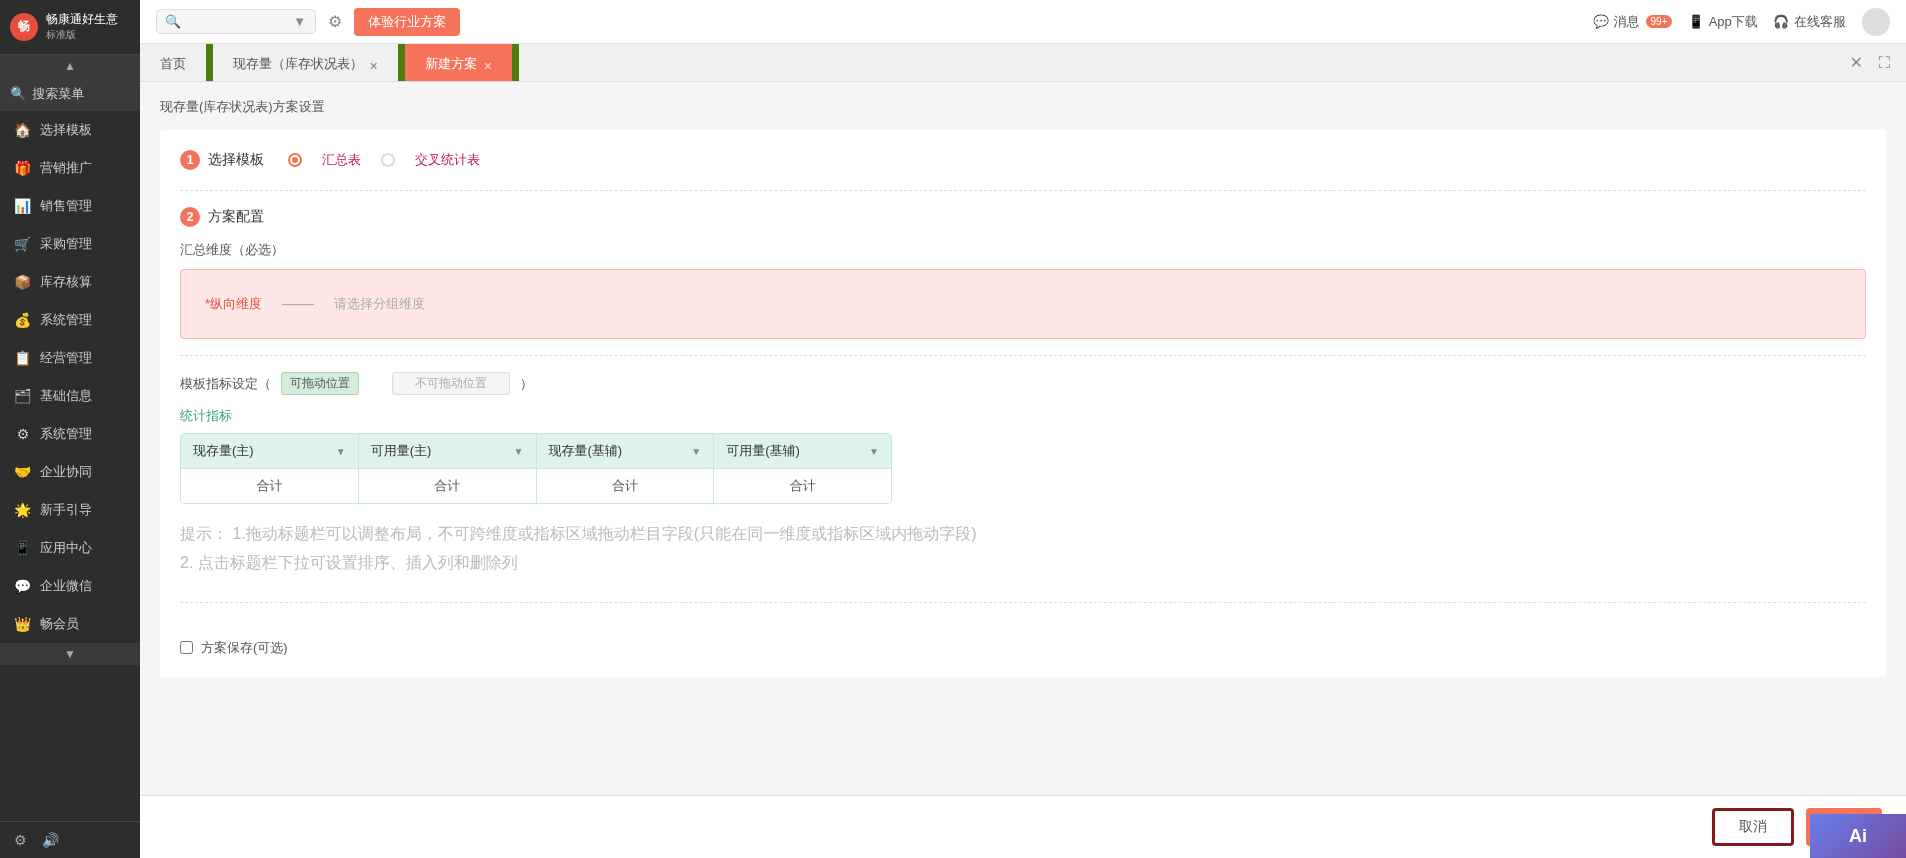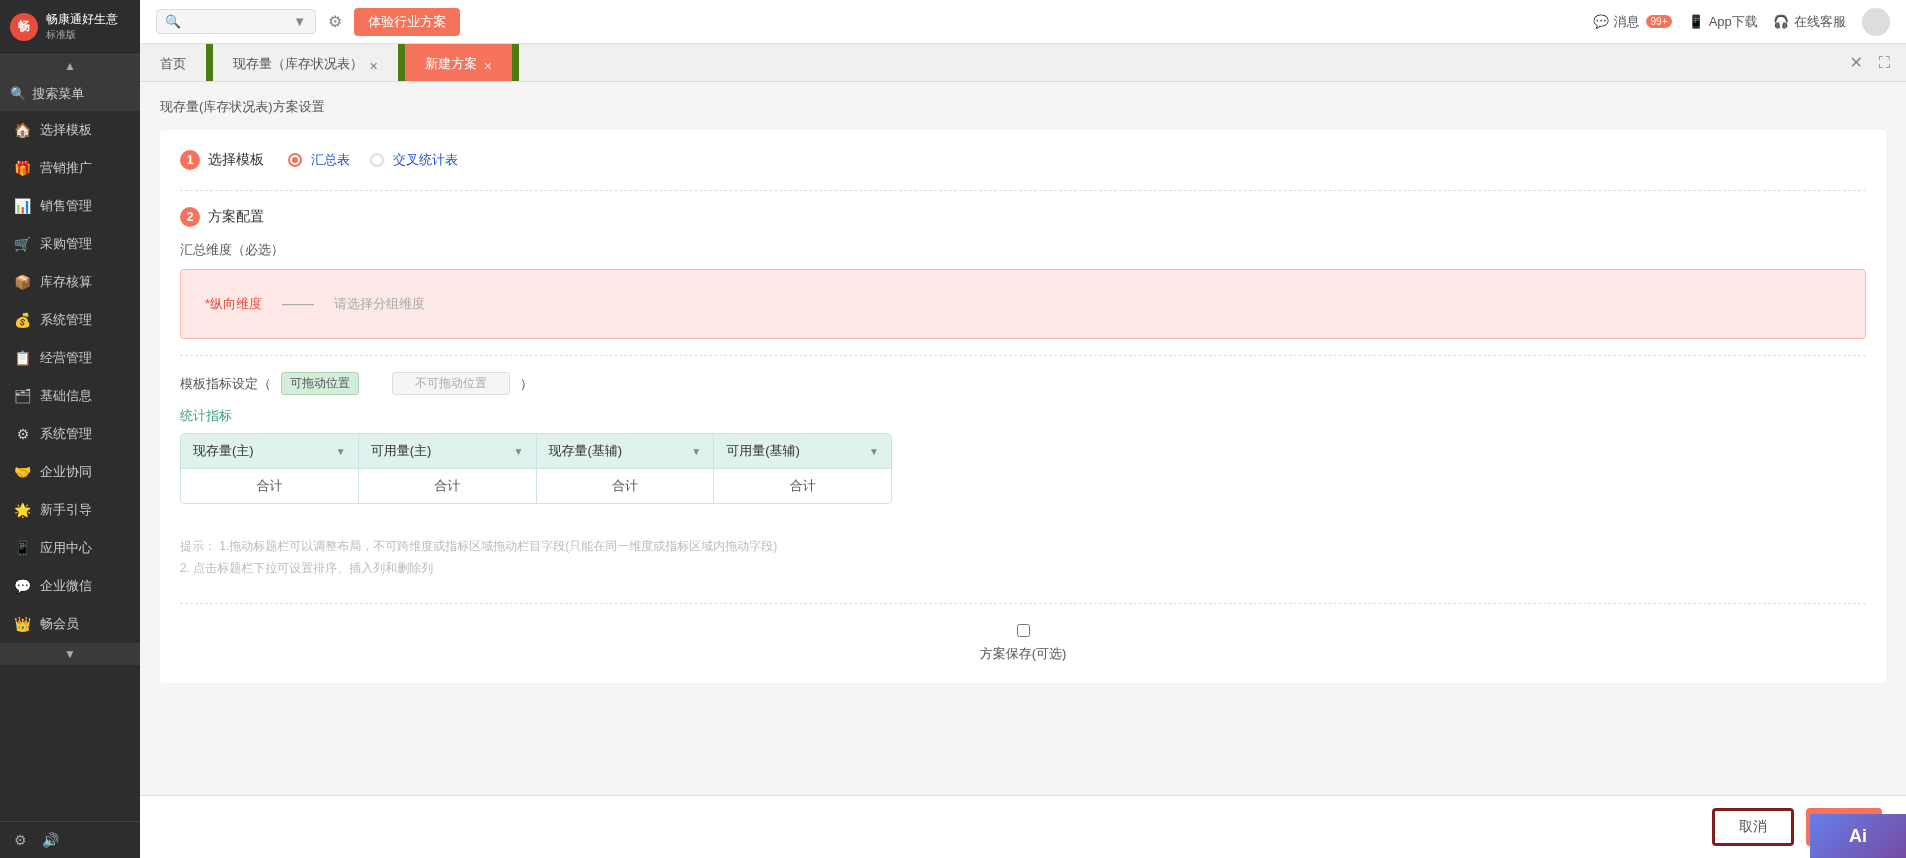--- a/index.html
+++ b/index.html
@@ -211,24 +211,24 @@
     .step-label { font-weight: 500; color: #333; font-size: 14px; }
 
     .radio-group {
       display: flex;
       align-items: center;
       gap: 20px;
     }
     .radio-item {
       display: flex;
       align-items: center;
-      gap: 9px;
-      cursor: pointer;
-      font-size: 13px;
-      color: #1d4ed8;
+      gap: 20px;
+      cursor: pointer;
+      font-size: 13px;
+      color: #be185d;
     }
     .radio-circle {
       width: 14px; height: 14px;
       border-radius: 50%;
       border: 2px solid #ddd;
       display: flex; align-items: center; justify-content: center;
     }
     .radio-circle.checked { border-color: #f5735a; }
     .radio-circle.checked::after {
       content: '';
@@ -330,36 +330,35 @@
       padding: 8px 12px;
       border-right: 1px solid #c8e6e0;
       text-align: center;
       font-size: 13px;
       color: #555;
     }
     .stat-cell:last-child { border-right: none; }
 
     
     .tips-section {
-      margin-top: 32px;
+      margin-top: 16px;
       color: #bbb;
-      font-size: 12px;
+      font-size: 16px;
       line-height: 1.8;
     }
     .tips-title { color: #bbb; }
 
     
     .footer-save {
       display: flex;
       align-items: center;
       gap: 8px;
-      margin-top: 20px;
-      font-size: 13px;
-      color: #555;
-      flex-direction: column;
+      margin-top: 36px;
+      font-size: 13px;
+      color: #555;
     }
     .footer-save input[type="checkbox"] { cursor: pointer; }
 
     
     .action-bar {
       position: fixed;
       bottom: 0;
       right: 0;
       left: 140px;
       background: #fff;

